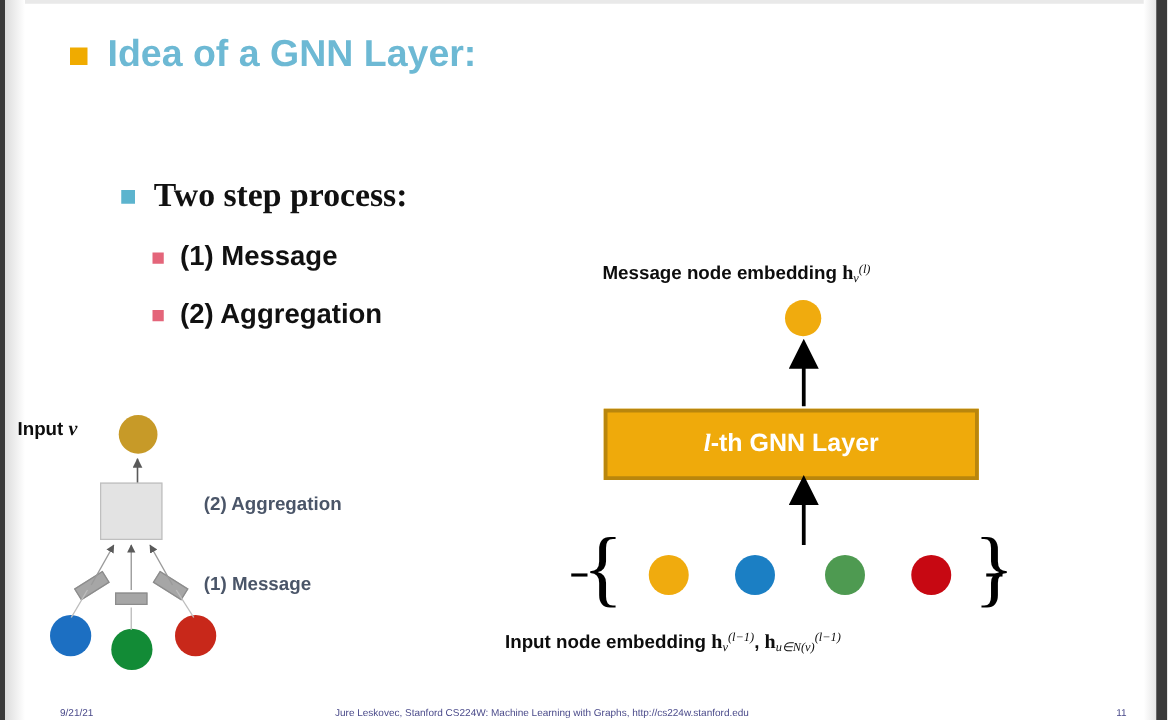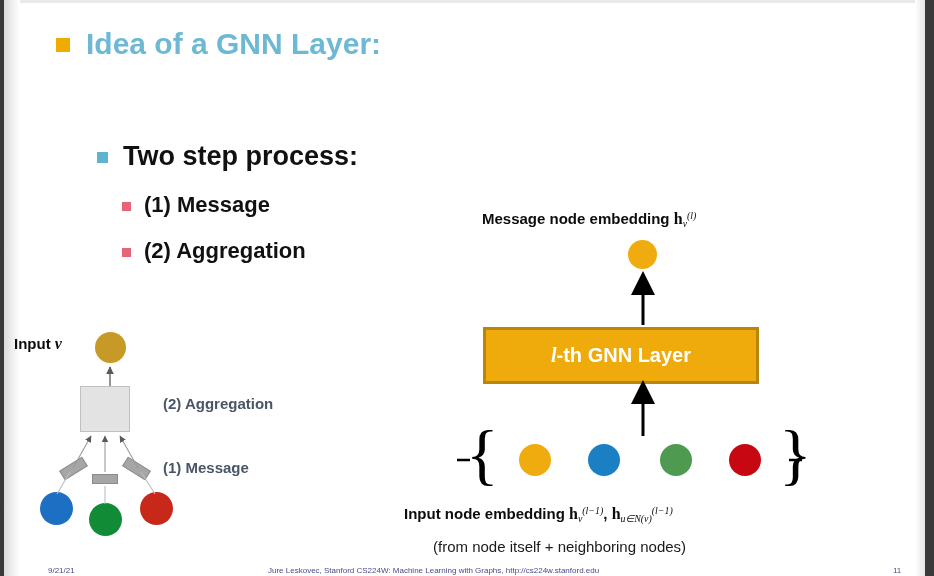--- a/index.html
+++ b/index.html
@@ -168,21 +168,21 @@
   <div class="edge-inner-left"></div>
   <div class="edge-inner-right"></div>
   <div class="edge right"></div>
 
   <div class="bullet-row" style="left:56px; top:26px;">
     <span class="sq sq-l1"></span>
     <span class="txt-l1">Idea of a GNN Layer:</span>
   </div>
 
 
-  <div class="bullet-row" style="left:97px; top:141px;">
+  <div class="bullet-row" style="left:97px; top:141px;font-family:Liberation Serif, serif;">
     <span class="sq sq-l2"></span>
     <span class="txt-l2 bold">Two step process:</span>
   </div>
 
   <div class="bullet-row" style="left:122px; top:192px;">
     <span class="sq sq-l3"></span>
     <span class="txt-l3">(1) Message</span>
   </div>
 
   <div class="bullet-row" style="left:122px; top:238px;">
@@ -210,39 +210,38 @@
   <div class="abs step-label" style="left:163px; top:395px;">(2) Aggregation</div>
   <div class="abs step-label" style="left:163px; top:459px;">(1) Message</div>
 
   <div class="abs label-bold" style="left:482px; top:210px; font-size:15px;">
     <span>Message node embedding</span>
     <span class="mathh" style="font-size:16px;"><span>h</span><sub>v</sub><sup>(l)</sup></span>
   </div>
 
   <div class="circ" style="left:628px; top:240px; width:29px; height:29px; background:#F0AB0E;"></div>
 
-  <div class="gnn-box" style="left:483px; top:327px; width:276px; height:57px;">
+  <div class="gnn-box" style="left:483px; top:327px; width:300px; height:57px;">
     <span><span class="ital">l</span><span>-th GNN Layer</span></span>
   </div>
 
   <div class="abs" style="left:466px; top:420px; font-size:68px; font-family:'Liberation Serif',serif; color:#000; line-height:1;">{</div>
   <div class="abs" style="left:779px; top:420px; font-size:68px; font-family:'Liberation Serif',serif; color:#000; line-height:1;">}</div>
 
   <div class="circ" style="left:519px; top:444px; width:32px; height:32px; background:#F0AB0E;"></div>
   <div class="circ" style="left:588px; top:444px; width:32px; height:32px; background:#1B7FC4;"></div>
   <div class="circ" style="left:660px; top:444px; width:32px; height:32px; background:#4E9A51;"></div>
   <div class="circ" style="left:729px; top:444px; width:32px; height:32px; background:#C70812;"></div>
 
   <div class="abs label-bold" style="left:404px; top:505px; font-size:15px;text-align:center;">
     <span>Input node embedding</span>
     <span class="mathh" style="font-size:16px;"><span>h</span><sub>v</sub><sup>(l−1)</sup></span><span>,</span>
     <span class="mathh" style="font-size:16px;"><span>h</span><sub>u∈N(v)</sub><sup>(l−1)</sup></span>
   </div>
 
-  <div class="abs label-plain" style="left:433px; top:538px;">(from node itself + neighboring nodes)</div>
 
   <div class="footer-text" style="left:48px; top:566px;">9/21/21</div>
   <div class="footer-text" style="left:268px; top:566px;">Jure Leskovec, Stanford CS224W: Machine Learning with Graphs, http://cs224w.stanford.edu</div>
   <div class="footer-text" style="left:893px; top:566px;">11</div>
 
   <svg class="overlay" viewBox="0 0 934 576">
     <defs>
       <marker id="arrThin" markerWidth="7" markerHeight="7" refX="5.5" refY="3" orient="auto">
         <path d="M0,0 L6,3 L0,6 z" fill="#5a5a5a"></path>
       </marker>

